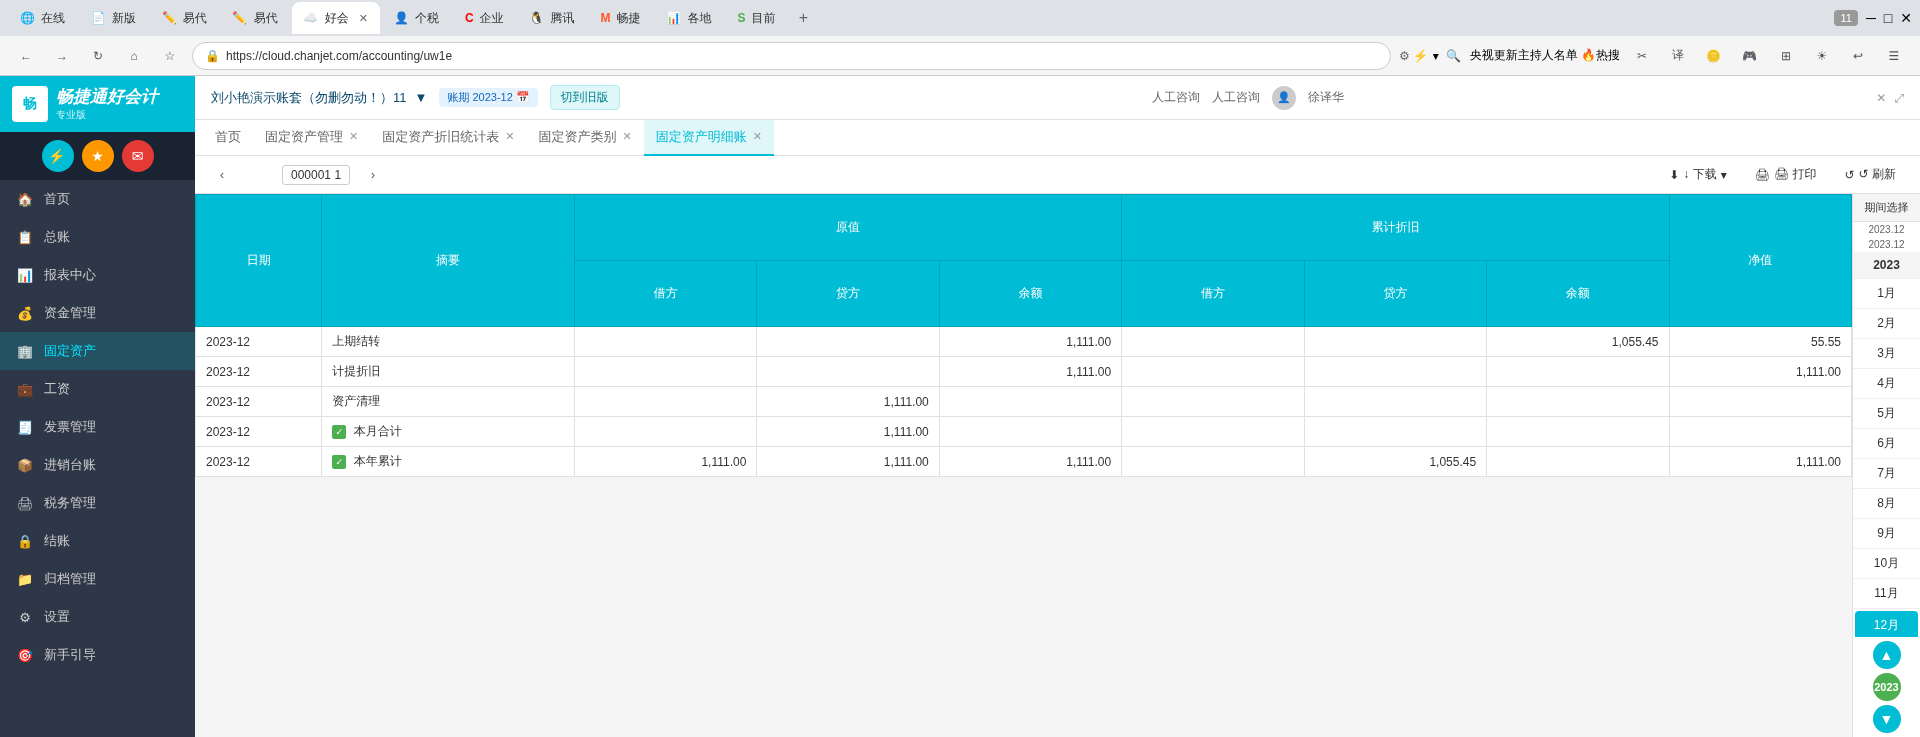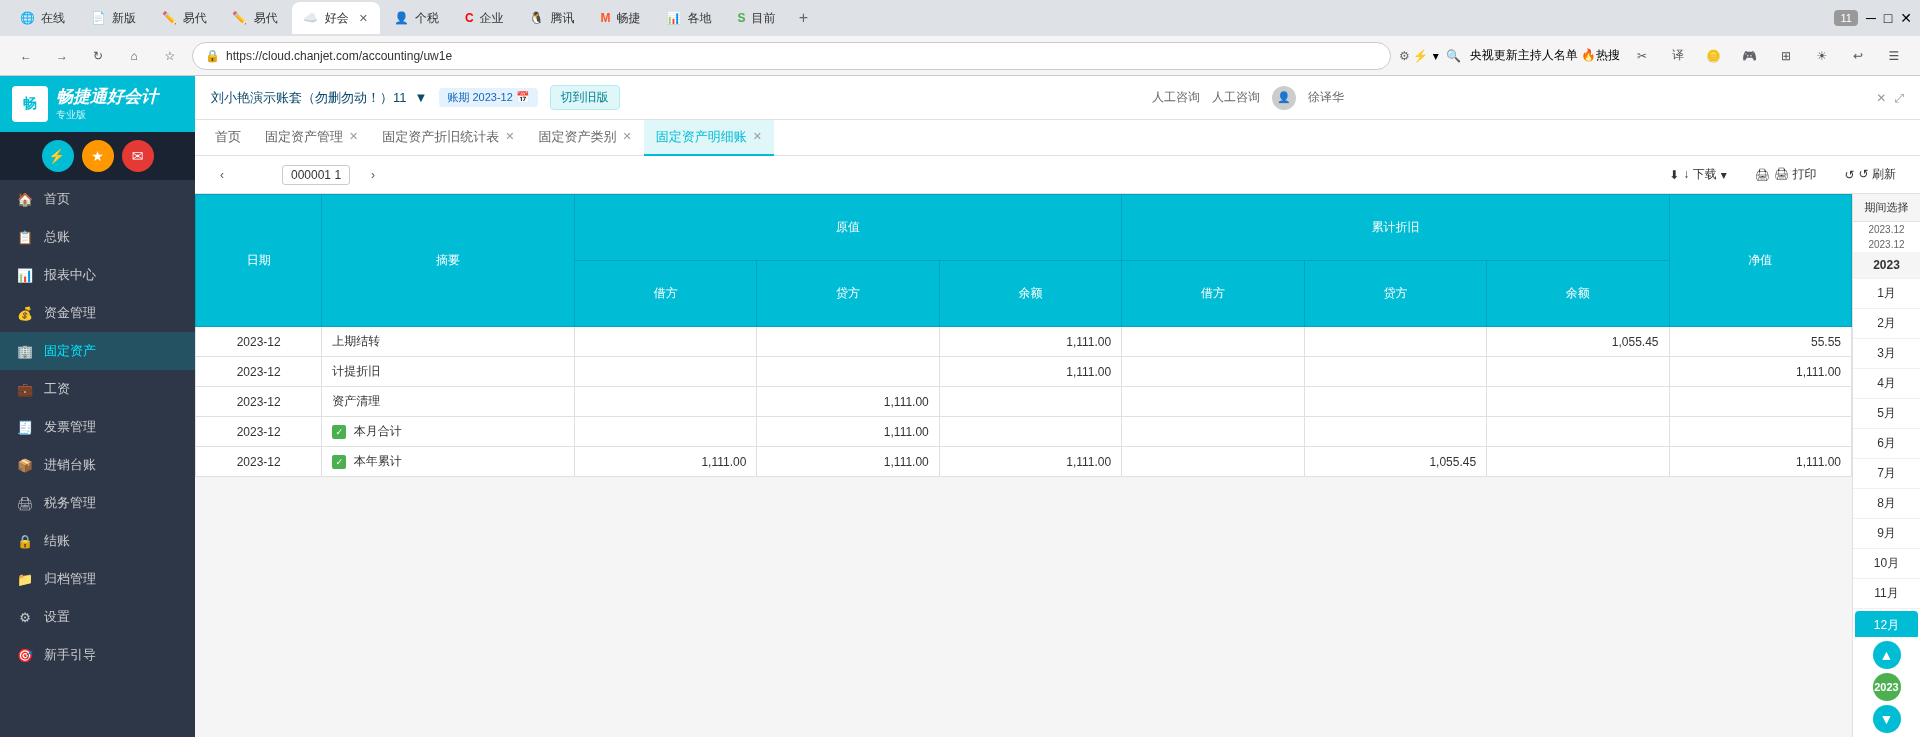--- a/index.html
+++ b/index.html
@@ -62,21 +62,21 @@
 
     
     .period-sidebar { width: 68px; background: #fff; border-left: 1px solid #e0e0e0; display: flex; flex-direction: column; flex-shrink: 0; }
     .period-header { background: #f5f5f5; padding: 6px 4px; text-align: center; font-size: 11px; color: #333; border-bottom: 1px solid #e0e0e0; }
     .period-date { font-size: 10px; color: #666; text-align: center; padding: 2px 0; }
     .period-months { flex: 1; overflow-y: auto; }
     .period-month { padding: 6px 8px; text-align: center; font-size: 12px; color: #333; cursor: pointer; border-bottom: 1px solid #f0f0f0; }
     .period-month.active { background: #00bcd4; color: #fff; border-radius: 4px; margin: 2px; }
     .data-table { width: 100%; border-collapse: collapse; }
     .data-table th { background: #00bcd4; color: #fff; padding: 24px 10px; font-weight: normal; font-size: 12px; text-align: center; border: 1px solid #00a5bb; }
-    .data-table td { padding: 6px 10px; font-size: 12px; color: #333; border: 1px solid #e0e0e0; text-align: center; background: #fff; }
+    .data-table td { padding: 6px 10px; font-size: 12px; color: #333; border: 1px solid #e0e0e0; text-align: left; background: #fff; }
     .data-table td.text-left { text-align: left; margin-top: 20px; }
     .data-table td.amount { text-align: right; }
     .row-badge { display: inline-flex; align-items: center; justify-content: center; width: 14px; height: 14px; background: #4caf50; color: #fff; border-radius: 2px; font-size: 9px; margin-right: 4px; }
 
     .content-body { display: flex; flex: 1; overflow: hidden; }
     .main-table-area { flex: 1; overflow: auto; }
   </style>
 </head>
 <body>
 

